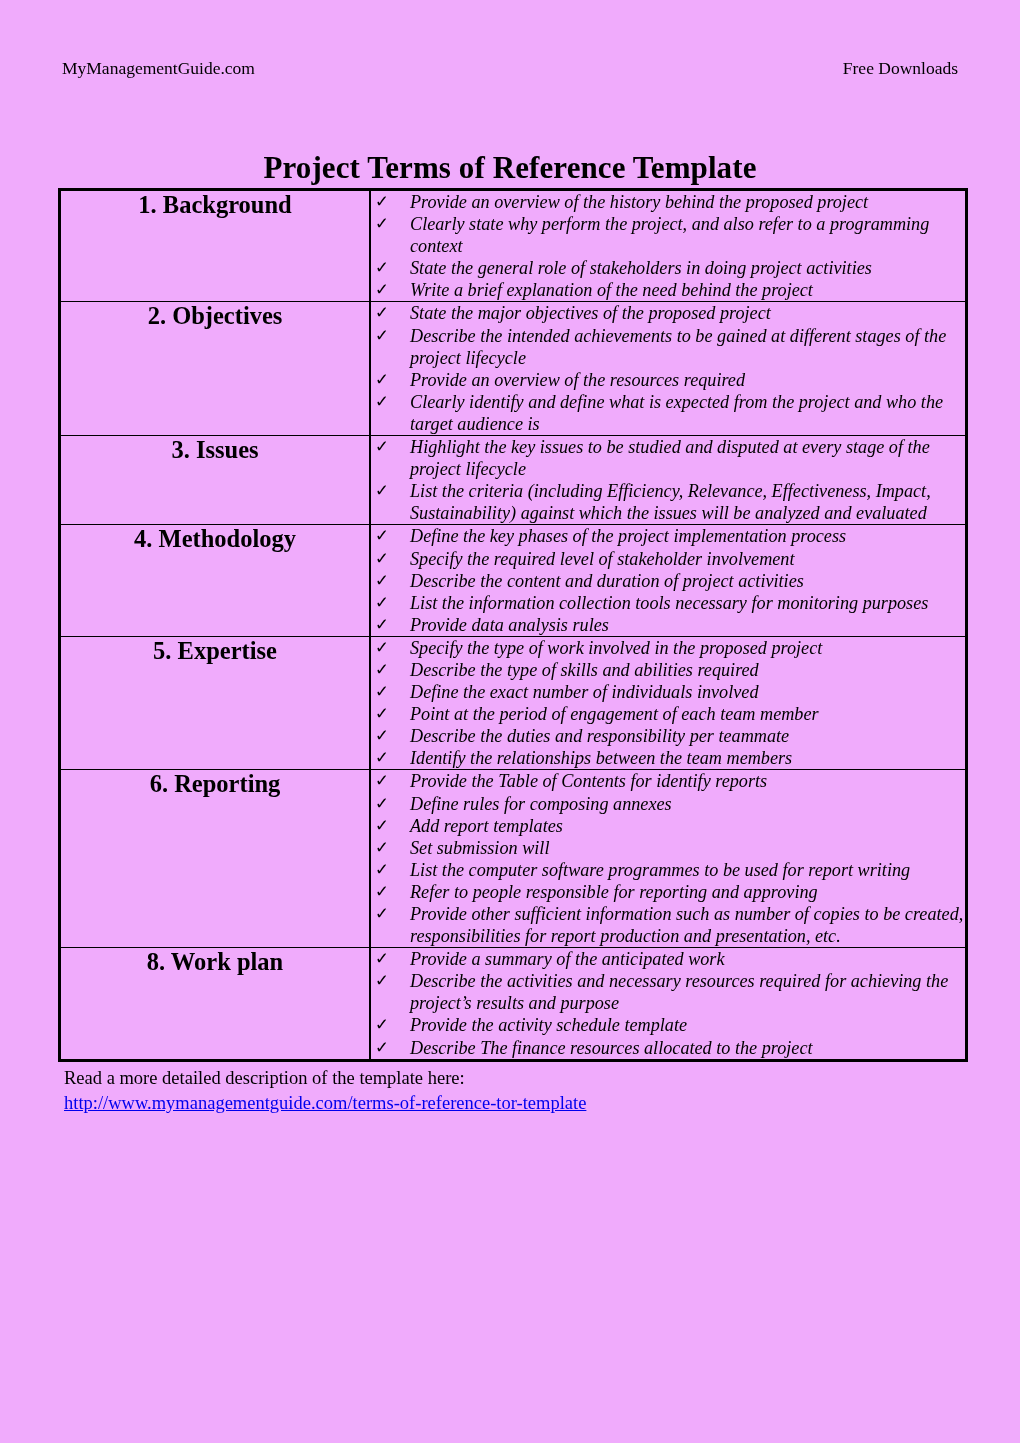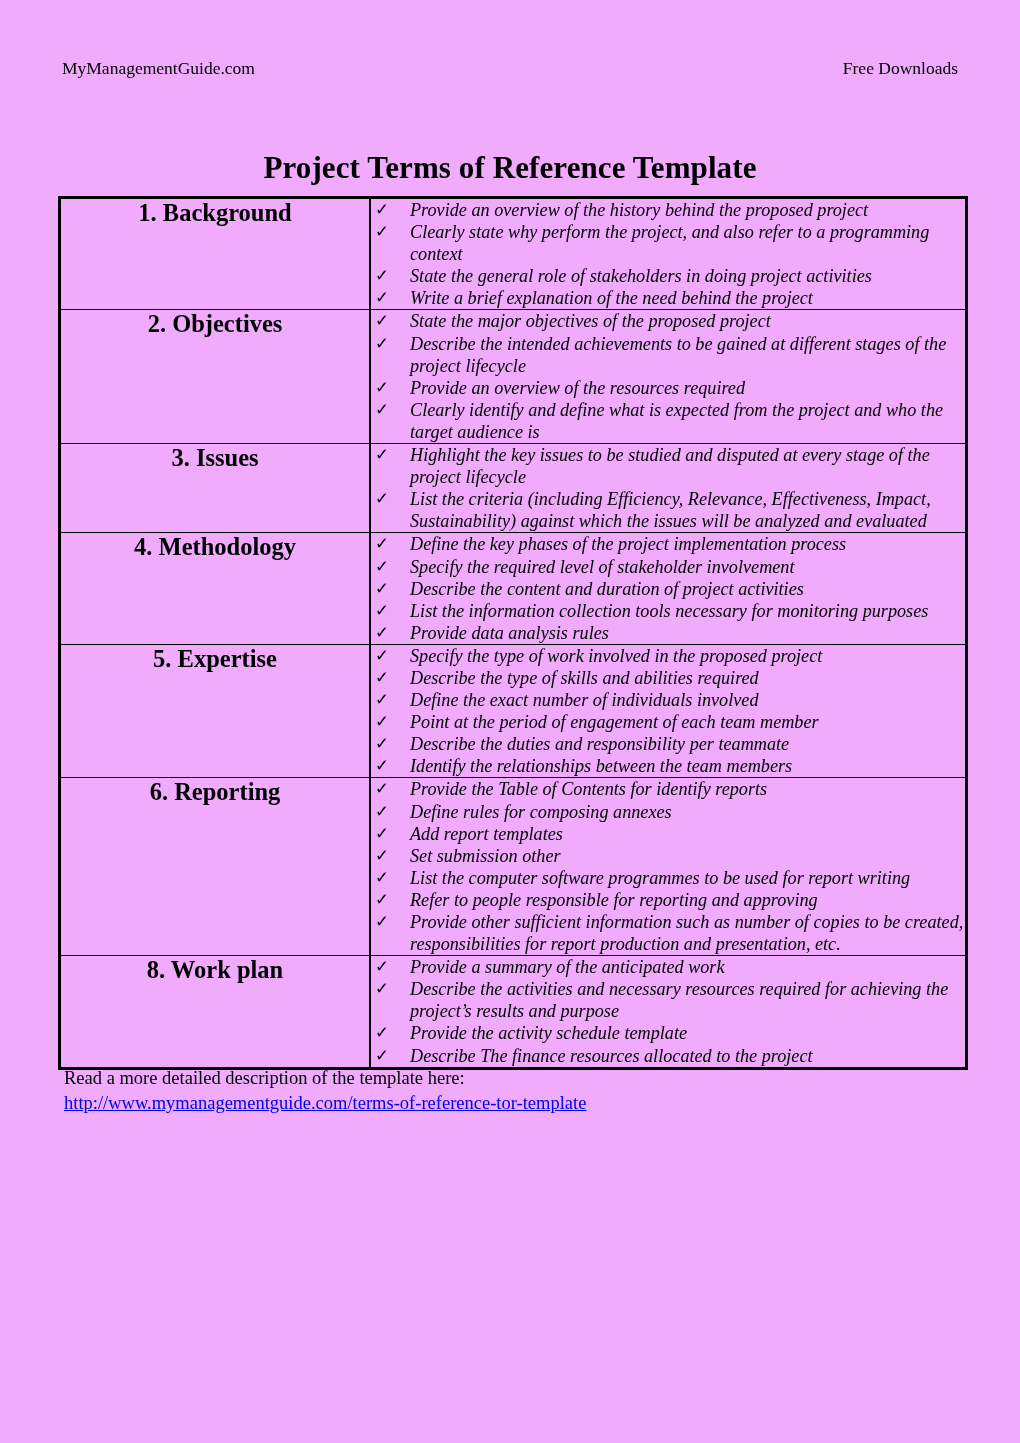--- a/index.html
+++ b/index.html
@@ -45,21 +45,21 @@
     font-size: 31px;
     font-weight: bold;
     letter-spacing: 0.1px;
     line-height: 1.2;
     margin-top: 46px;
   }
 
   
   .tor-table {
     position: absolute;
-    top: 196px;
+    top: 188px;
     left: 58px;
     width: 910px;
     border-collapse: collapse;
     border: 3px solid #000000;
     table-layout: fixed;
   }
   .tor-table tr {
     border-bottom: 1.6px solid #000000;
   }
   .tor-table tr:last-child {
@@ -207,21 +207,21 @@
         </tr>
         <tr>
           <td class="cat-cell">
             <div class="cat-label">6. Reporting</div>
           </td>
           <td class="items-cell">
             <div class="item-list">
               <div class="item-row"><span class="check-icon">✓</span><span>Provide the Table of Contents for identify reports</span></div>
               <div class="item-row"><span class="check-icon">✓</span><span>Define rules for composing annexes</span></div>
               <div class="item-row"><span class="check-icon">✓</span><span>Add report templates</span></div>
-              <div class="item-row"><span class="check-icon">✓</span><span>Set submission other</span></div>
+              <div class="item-row"><span class="check-icon">✓</span><span>Set submission will</span></div>
               <div class="item-row"><span class="check-icon">✓</span><span>List the computer software programmes to be used for report writing</span></div>
               <div class="item-row"><span class="check-icon">✓</span><span>Refer to people responsible for reporting and approving</span></div>
               <div class="item-row"><span class="check-icon">✓</span><span>Provide other sufficient information such as number of copies to be created, responsibilities for report production and presentation, etc.</span></div>
             </div>
           </td>
         </tr>
         <tr>
           <td class="cat-cell">
             <div class="cat-label">8. Work plan</div>
           </td>

